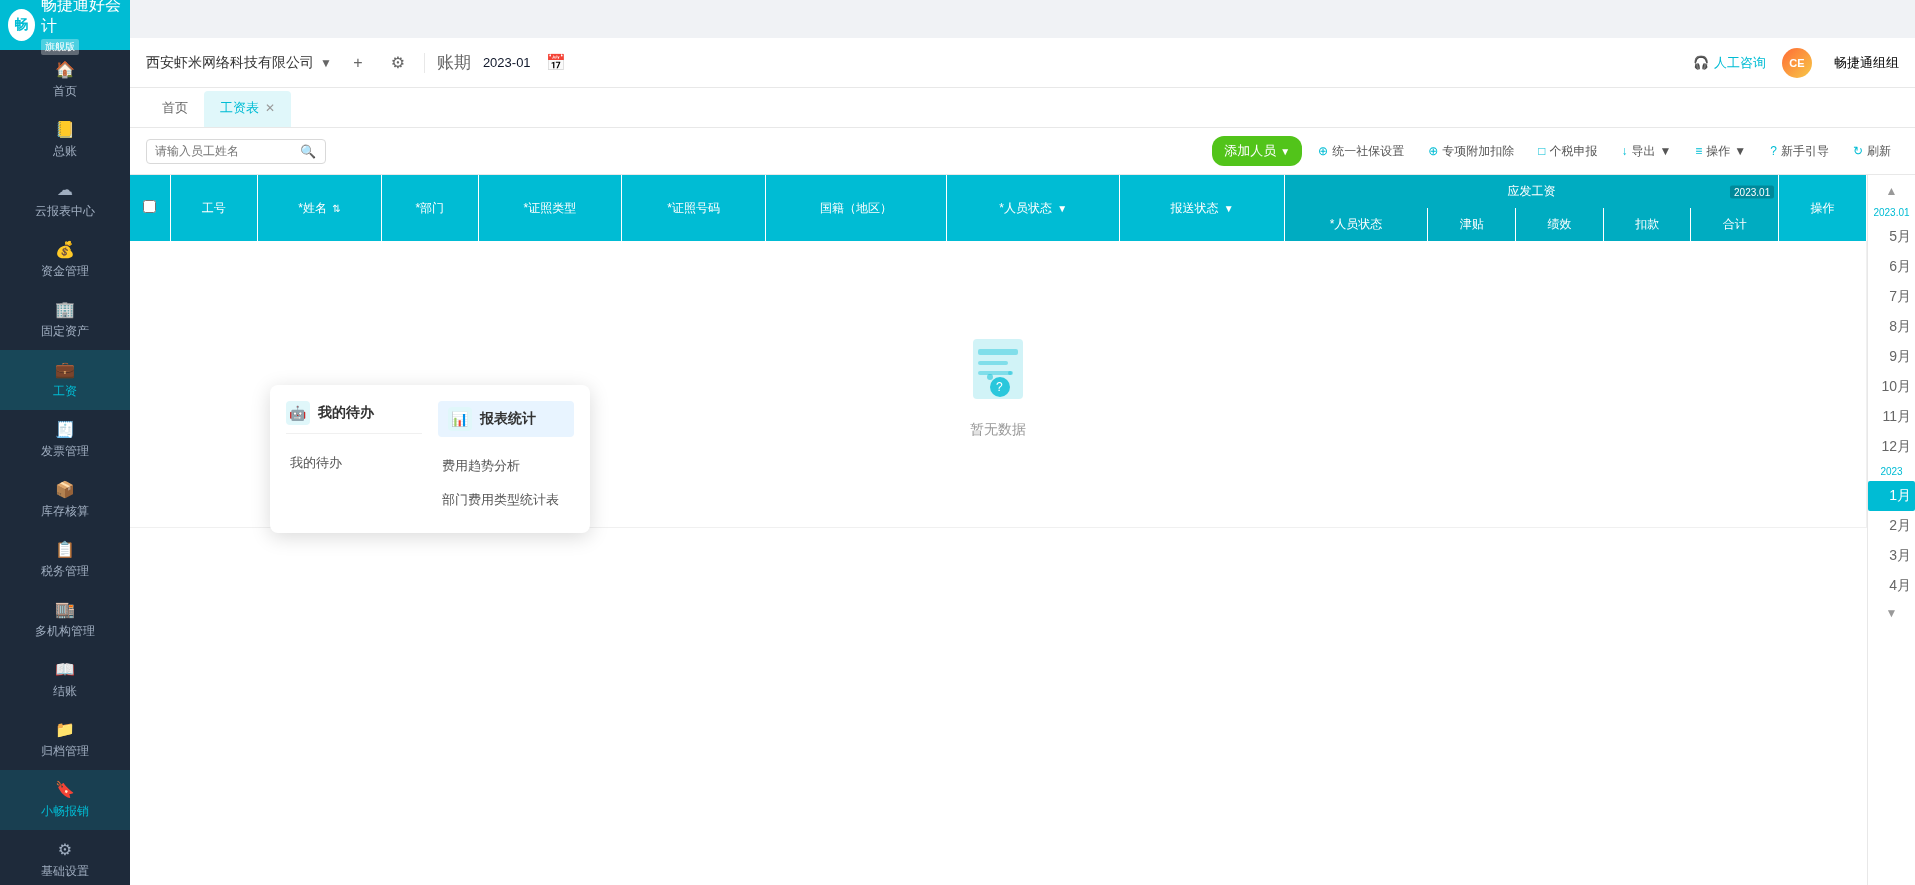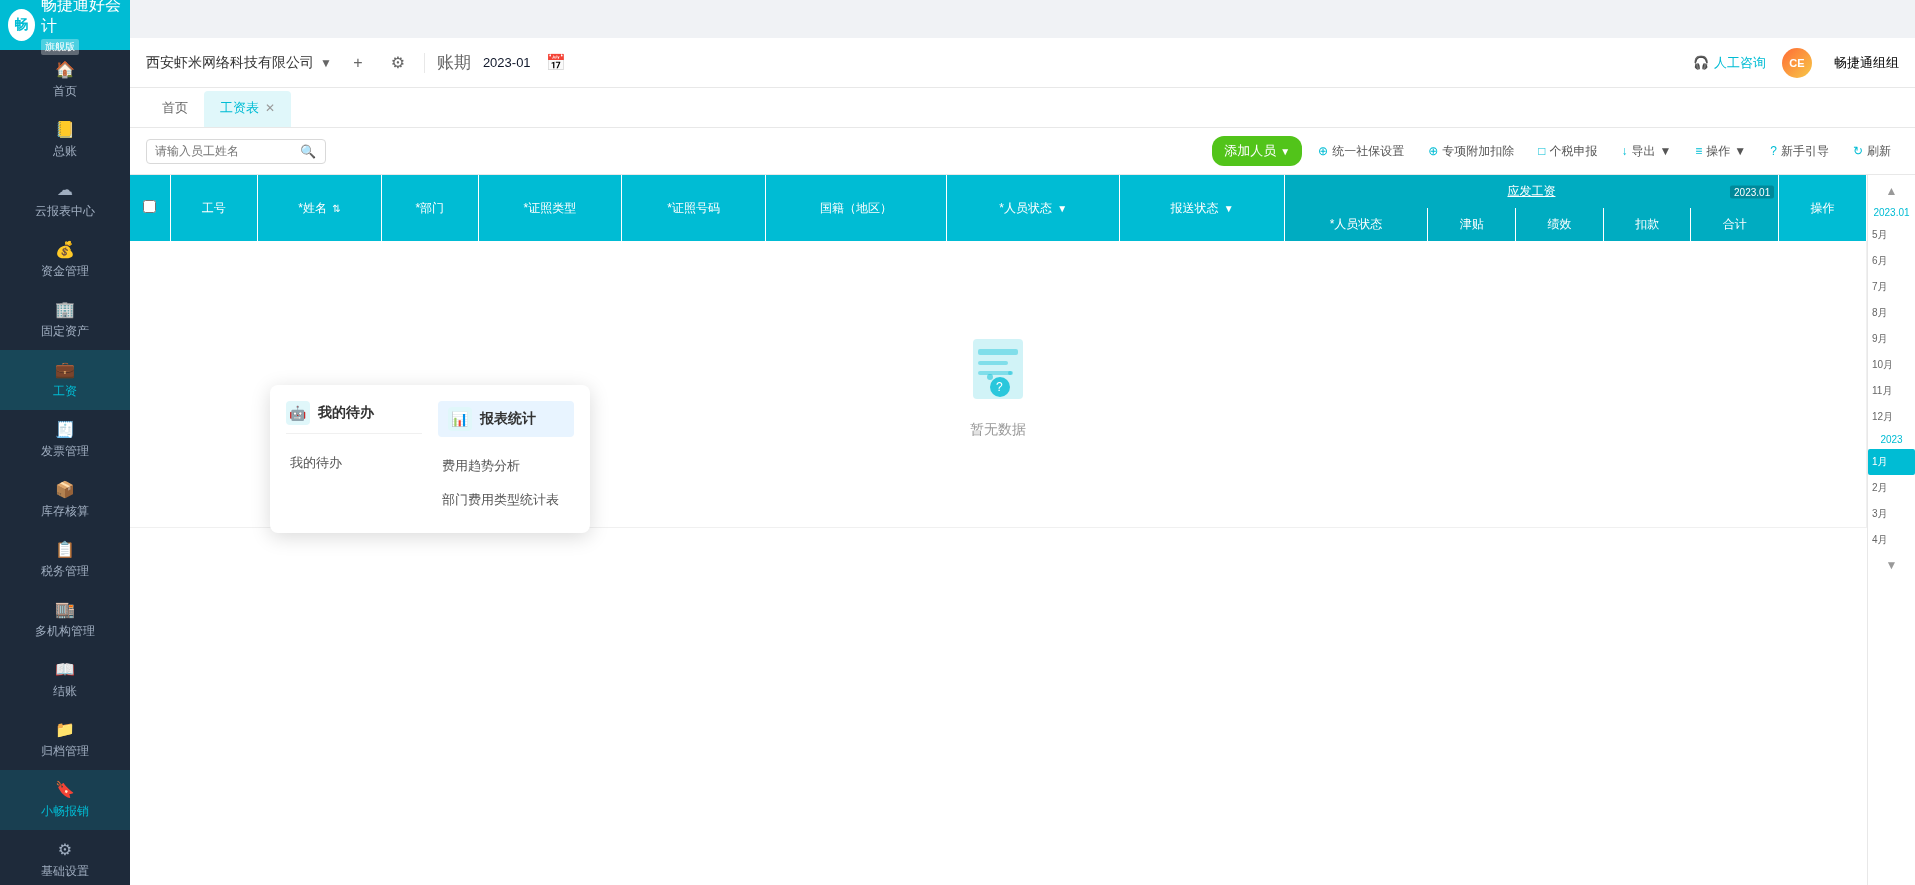--- a/index.html
+++ b/index.html
@@ -294,23 +294,23 @@
       background: white;
       border-left: 1px solid #e8e8e8;
       display: flex;
       flex-direction: column;
       align-items: center;
       padding: 4px 0;
       overflow-y: auto;
     }
     .month-item {
       width: 100%;
-      text-align: left;
+      text-align: right;
       padding: 6px 4px;
-      font-size: 10px;
+      font-size: 14px;
       color: #666;
       cursor: pointer;
       white-space: nowrap;
     }
     .month-item.current {
       background: #00bcd4;
       color: white;
       border-radius: 2px;
     }
     .month-year-label {
@@ -505,21 +505,21 @@
               <span>国籍（地区）</span>
             </th>
             <th rowspan="2">
               <span>*人员状态</span>
               <span class="filter-icon">▼</span>
             </th>
             <th rowspan="2">
               <span>报送状态</span>
               <span class="filter-icon">▼</span>
             </th>
-            <th colspan="5" class="group-header" style="position:relative;text-decoration:underline;">
+            <th colspan="5" class="group-header" style="position:relative;">
               <span>应发工资</span>
               <span style="position:absolute;right:4px;top:50%;transform:translateY(-50%);font-size:10px;background:rgba(0,0,0,0.2);padding:1px 4px;border-radius:2px;">2023.01</span>
             </th>
             <th rowspan="2">
               <span>操作</span>
             </th>
           </tr>
           <tr>
             <th class="group-header">
               <span>*人员状态</span>

